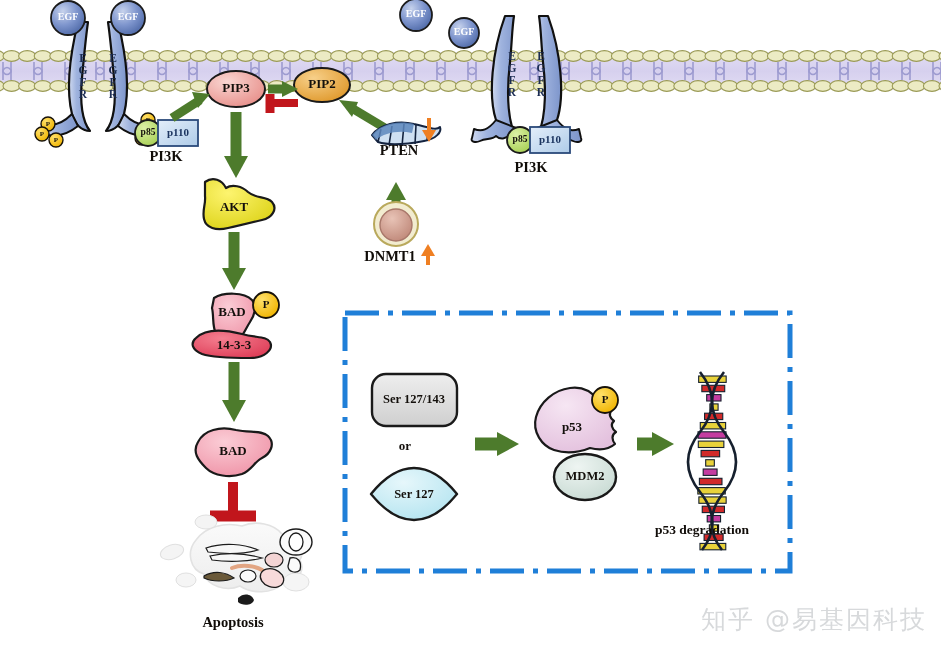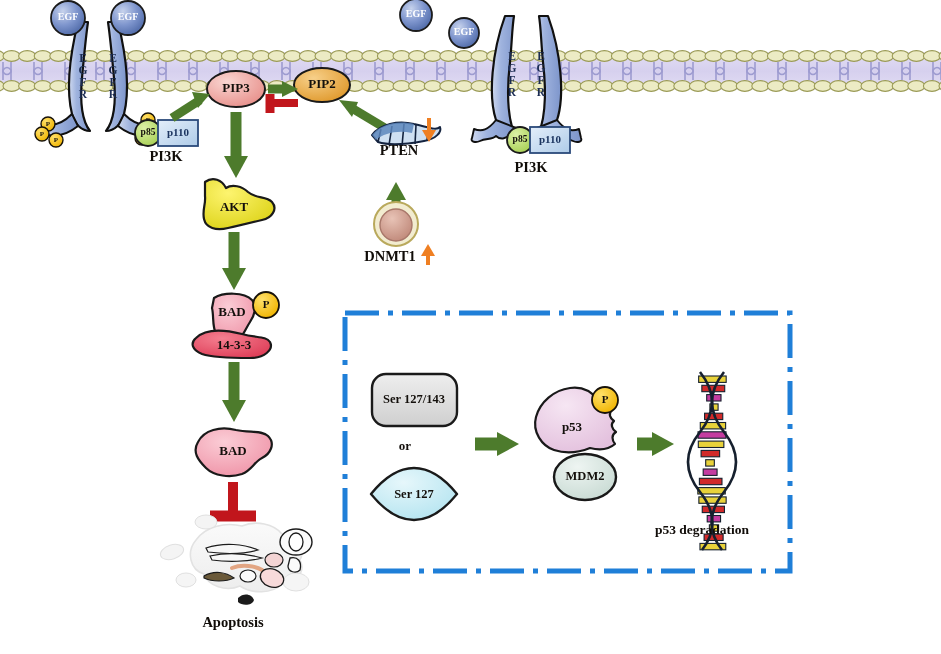--- a/index.html
+++ b/index.html
@@ -584,13 +584,14 @@
           <rect x="699.9669557133205" y="543.4" width="25.80701297084825" height="6.4" fill="#e8d23a" stroke="#16202e" stroke-width="1.1"></rect>
         </g>
     <path d="M700,372 C716,392 716,412 700,432 C684,452 684,472 700,492
              C716,512 716,532 702,550" fill="none" stroke="#16202e" stroke-width="2.6"></path>
     <path d="M724,372 C708,392 708,412 724,432 C740,452 740,472 724,492
              C708,512 708,532 722,550" fill="none" stroke="#16202e" stroke-width="2.6"></path>
     <text class="cap" x="702" y="534" style="font-size:13.5px">p53 degradation</text>
   </g>
 </svg>
 
+<div class="watermark">知乎 @易基因科技</div>
 </div>
 
 </body></html>

